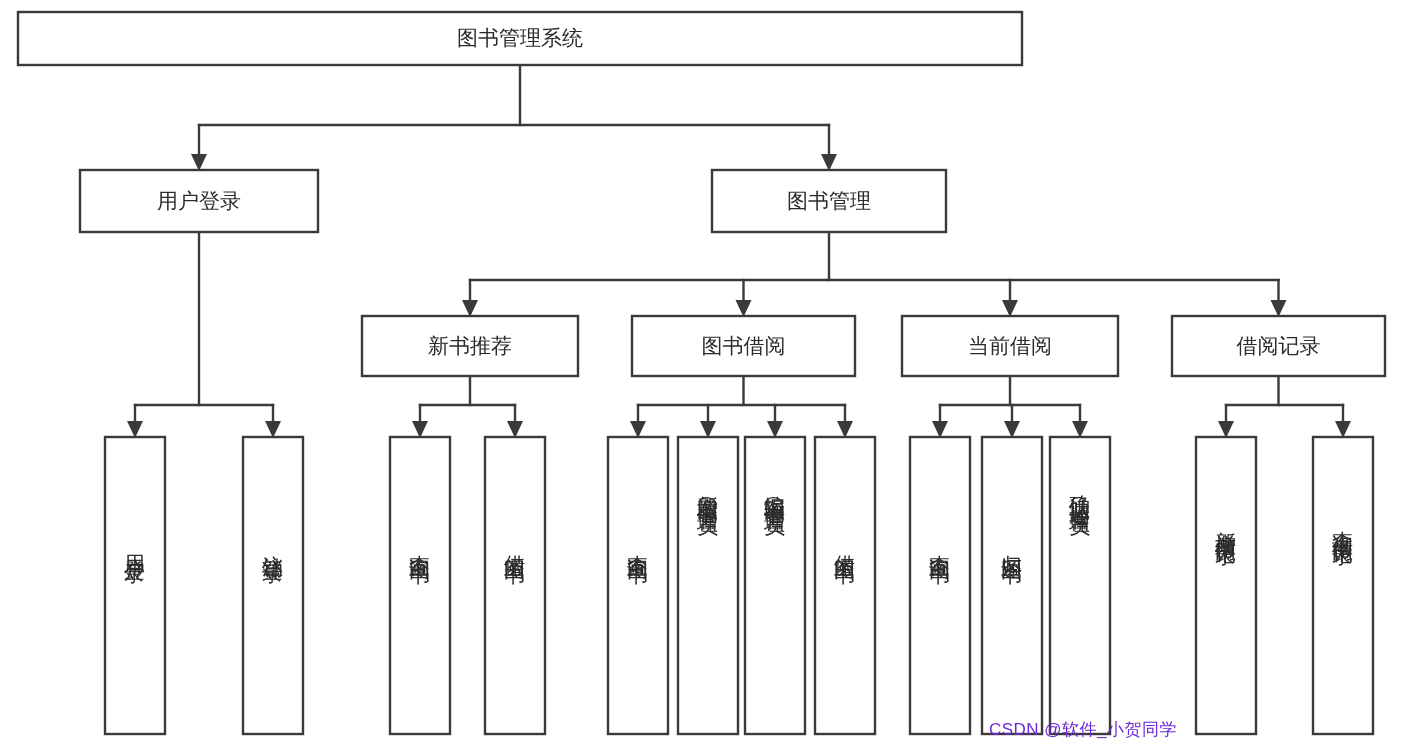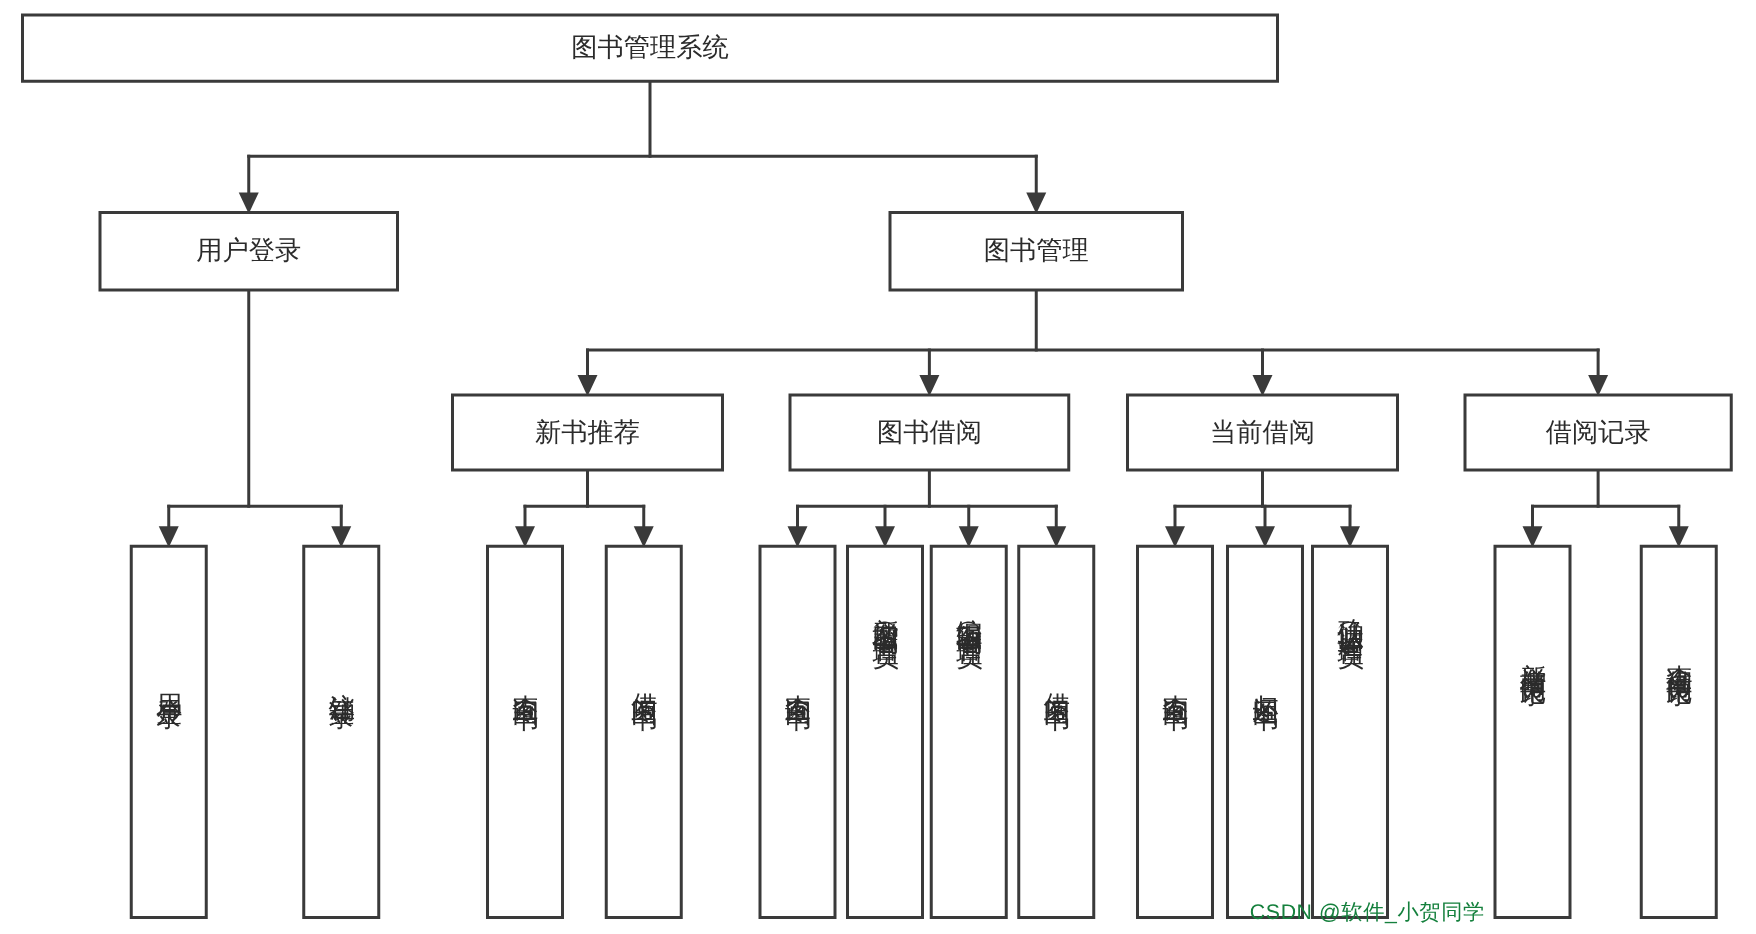--- a/index.html
+++ b/index.html
@@ -66,25 +66,25 @@
     font-size: 21px;
     color: #2b2b2b;
     writing-mode: vertical-rl;
     text-orientation: upright;
     letter-spacing: 3px;
     line-height: 1;
     white-space: nowrap;
   }
   .watermark {
     position: absolute;
-    right: 4px;
+    right: 15px;
     bottom: 6px;
     font-family: "Liberation Sans", "DejaVu Sans", sans-serif;
     font-size: 17px;
-    color: #15803d;
+    color: #6d28d9;
     letter-spacing: 0.5px;
     user-select: none;
     white-space: nowrap;
   }
 </style>
 </head>
 <body>
 
 <div id="diagram-root">
   <svg class="diagram-canvas" viewBox="0 0 1405 747">

